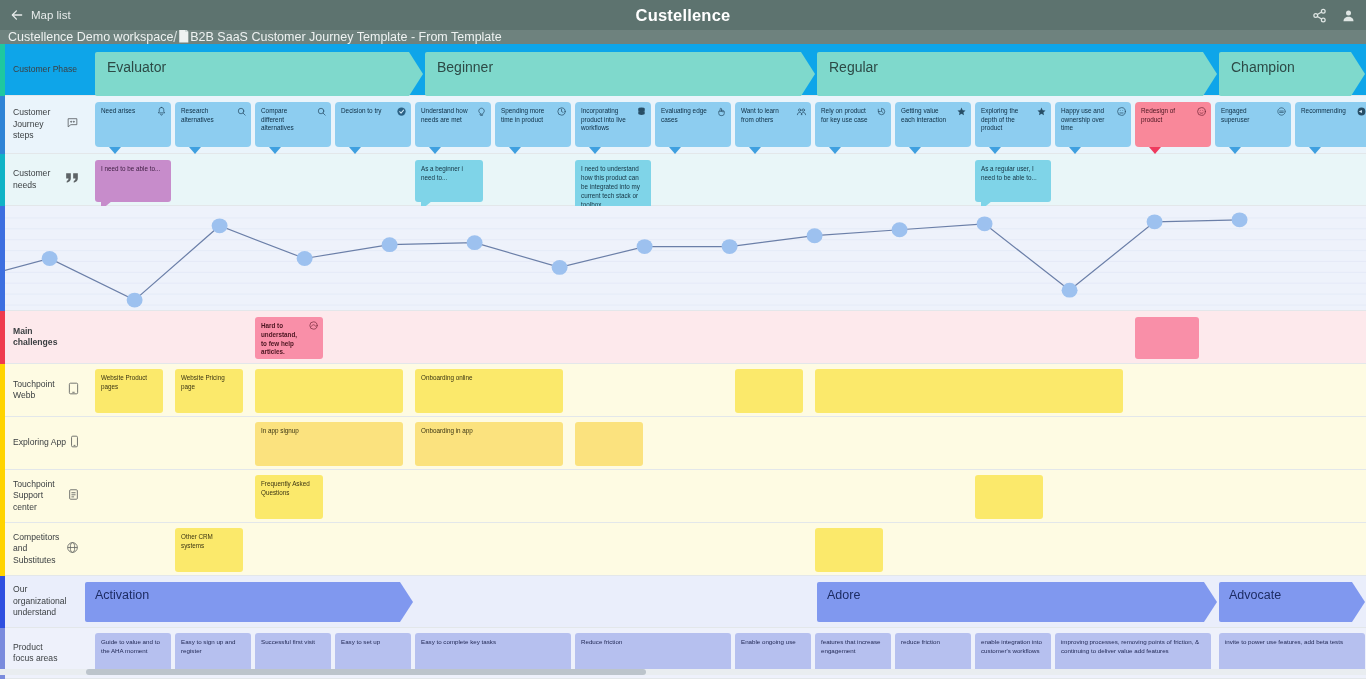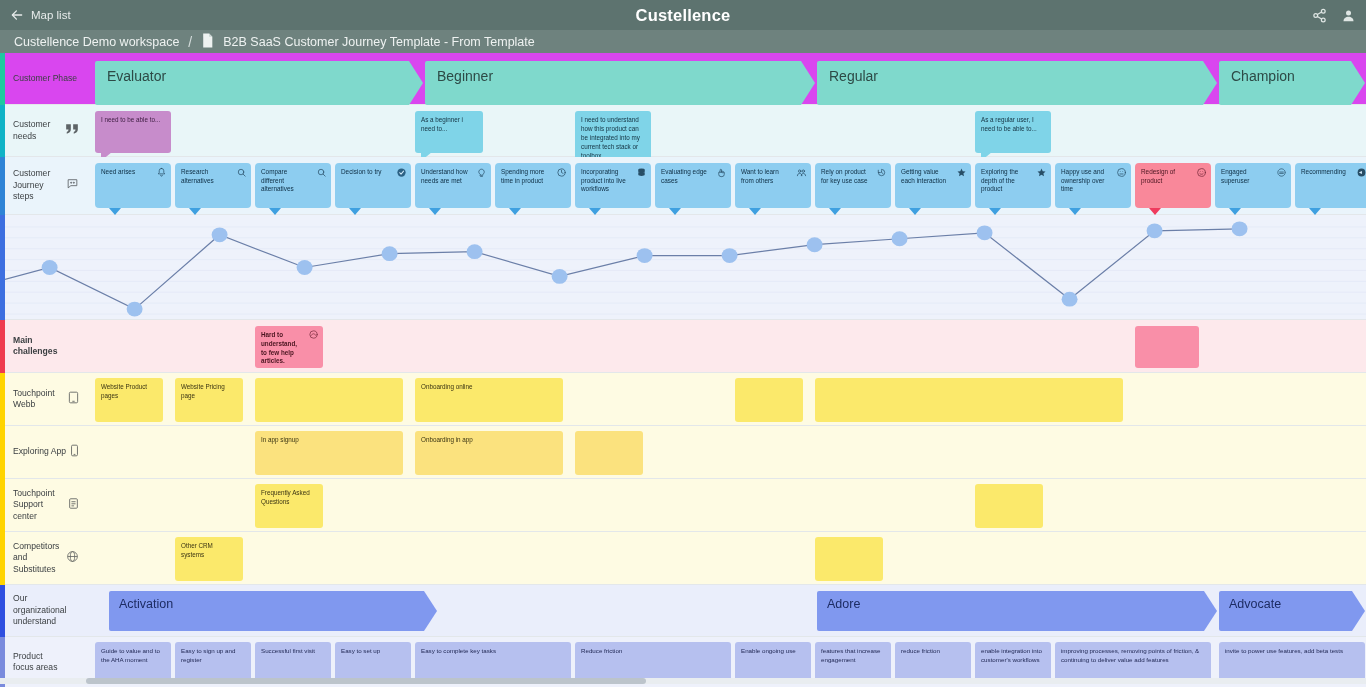--- a/index.html
+++ b/index.html
@@ -20,42 +20,42 @@
   .brand {
     position: absolute; left: 0; right: 0; text-align: center;
     color: #ffffff; font-size: 16.5px; font-weight: bold; letter-spacing: .2px;
     pointer-events: none;
   }
   .topright { margin-left: auto; display: flex; align-items: center; gap: 14px; padding-right: 10px; }
   .topright svg { display: block; }
 
   
   .crumbbar {
-    height: 23px; background: #6e827e; display: flex; align-items: center;
-    gap: 9px; padding-left: 14px; color: #eef2f1; font-size: 12.5px;
+    height: 14px; background: #6e827e; display: flex; align-items: center;
+    padding-left: 8px; color: #eef2f1; font-size: 12.5px;
   }
   .crumb-sep { color: #d4dddb; font-size: 14px; }
   .doc-icon { display:block; }
 
   
   .body { position: relative; width: 1366px; height: 631px; background: #fff; }
 
   .row { display: flex; position: relative; width: 100%; }
   .rail { width: 5px; flex: 0 0 5px; }
   .rowlabel {
     width: 80px; flex: 0 0 80px; position: relative;
     display: flex; align-items: center; padding: 0 6px 0 8px;
     font-size: 8.6px; color: #3c4043; line-height: 1.32;
   }
   .rowlabel .ltext { flex: 1; white-space: pre-line; }
   .rowlabel .licon { flex: 0 0 auto; opacity: .8; }
   .rowcontent { flex: 1; position: relative; }
 
   
-  .r-phase   .rail { background: #1fc8a0; } .r-phase   .rowlabel, .r-phase   .rowcontent { background: #d946ef; }
+  .r-phase   .rail { background: #1fc8a0; } .r-phase   .rowlabel, .r-phase   .rowcontent { background: #0ea5e9; }
   .r-steps   .rail { background: #2f84d6; } .r-steps   .rowlabel, .r-steps   .rowcontent { background: #eaf4fb; }
   .r-needs   .rail { background: #10b3c6; } .r-needs   .rowlabel, .r-needs   .rowcontent { background: #e9f6f8; }
   .r-emo     .rail { background: #3d6fe0; } .r-emo     .rowlabel, .r-emo     .rowcontent { background: #eef2fb; }
   .r-chal    .rail { background: #ef3b4e; } .r-chal    .rowlabel, .r-chal    .rowcontent { background: #fde9ec; }
   .r-tpweb   .rail { background: #ffd400; } .r-tpweb   .rowlabel, .r-tpweb   .rowcontent { background: #fefbe3; }
   .r-tpapp   .rail { background: #ffd400; } .r-tpapp   .rowlabel, .r-tpapp   .rowcontent { background: #fefbe3; }
   .r-tpsup   .rail { background: #ffd400; } .r-tpsup   .rowlabel, .r-tpsup   .rowcontent { background: #fefbe3; }
   .r-comp    .rail { background: #ffd400; } .r-comp    .rowlabel, .r-comp    .rowcontent { background: #fefbe3; }
   .r-obj     .rail { background: #2f4fe0; } .r-obj     .rowlabel, .r-obj     .rowcontent { background: #eaeefb; }
   .r-focus   .rail { background: #7a8bdd; } .r-focus   .rowlabel, .r-focus   .rowcontent { background: #eef1fb; }
@@ -201,39 +201,20 @@
           <div class="phase arrow" style="left:340px;width:390px;">
             <span>Beginner</span></div>
           <div class="phase arrow" style="left:732px;width:400px;">
             <span>Regular</span></div>
           <div class="phase arrow" style="left:1134px;width:146px;">
             <span>Champion</span></div>
         </div>
       </div>
     </div>
 
-    <div class="row r-needs" style="height:52px;">
-      <div class="rail"></div>
-      <div class="rowlabel">
-        <span class="ltext">Customer needs</span>
-        <span class="licon">
-          <svg width="14" height="12" viewBox="0 0 24 20" fill="#3c4043">
-            <path d="M2 2h8v9c0 4-3 6-7 7v-3c2-1 3-2 3-4H2z"></path>
-              <path d="M14 2h8v9c0 4-3 6-7 7v-3c2-1 3-2 3-4h-4z"></path>
-          </svg>
-        </span>
-      </div>
-      <div class="rowcontent" id="needsTrack">
-          <div class="bubble purple" style="left: 10px; width: 76px; height: 42px;"><span>I need to be able to...</span></div>
-          <div class="bubble" style="left: 330px; width: 68px; height: 42px;"><span>As a beginner i need to...</span></div>
-          <div class="bubble" style="left: 490px; width: 76px; height: 50px;"><span>I need to understand how this product can be integrated into my current tech stack or toolbox</span></div>
-          <div class="bubble" style="left: 890px; width: 76px; height: 42px;"><span>As a regular user, I need to be able to...</span></div>
-        </div>
-    </div>
-
     <div class="row r-steps" style="height:58px;">
       <div class="rail"></div>
       <div class="rowlabel">
         <span class="ltext">Customer
 Journey steps</span>
         <span class="licon">
           <svg width="13" height="13" viewBox="0 0 24 24" fill="none" stroke="#3c4043" stroke-width="1.6">
             <path d="M4 5h16v11H9l-5 4z"></path>
               <circle cx="9.5" cy="10.5" r="1" fill="#3c4043"></circle>
               <circle cx="14.5" cy="10.5" r="1" fill="#3c4043"></circle>
@@ -304,20 +285,39 @@
               </svg></span></div>
           <div class="stepcard" style="left: 1130px; width: 76px;"><span>Engaged superuser</span><span class="sicon"><svg width="11" height="11" viewBox="0 0 24 24" fill="none" stroke="#16384f" stroke-width="1.6" stroke-linecap="round" stroke-linejoin="round" style="color:#16384f">
                 <circle cx="12" cy="12" r="8" stroke-dasharray="2.4 1.8"></circle>
                 <line x1="8" y1="11" x2="16" y2="11"></line>
                 <line x1="8" y1="14" x2="16" y2="14"></line>
               </svg></span></div>
           <div class="stepcard" style="left: 1210px; width: 76px;"><span>Recommending</span><span class="sicon"><svg width="11" height="11" viewBox="0 0 24 24" fill="none" stroke="#16384f" stroke-width="1.6" stroke-linecap="round" stroke-linejoin="round" style="color:#16384f">
                 <circle cx="12" cy="12" r="8.5" fill="#16384f" stroke="none"></circle>
                 <path d="M7 11.5l6-3v7l-6-3z" fill="#dff0fb" stroke="none"></path>
               </svg></span></div>
+        </div>
+    </div>
+
+    <div class="row r-needs" style="height:52px;">
+      <div class="rail"></div>
+      <div class="rowlabel">
+        <span class="ltext">Customer needs</span>
+        <span class="licon">
+          <svg width="14" height="12" viewBox="0 0 24 20" fill="#3c4043">
+            <path d="M2 2h8v9c0 4-3 6-7 7v-3c2-1 3-2 3-4H2z"></path>
+              <path d="M14 2h8v9c0 4-3 6-7 7v-3c2-1 3-2 3-4h-4z"></path>
+          </svg>
+        </span>
+      </div>
+      <div class="rowcontent" id="needsTrack">
+          <div class="bubble purple" style="left: 10px; width: 76px; height: 42px;"><span>I need to be able to...</span></div>
+          <div class="bubble" style="left: 330px; width: 68px; height: 42px;"><span>As a beginner i need to...</span></div>
+          <div class="bubble" style="left: 490px; width: 76px; height: 50px;"><span>I need to understand how this product can be integrated into my current tech stack or toolbox</span></div>
+          <div class="bubble" style="left: 890px; width: 76px; height: 42px;"><span>As a regular user, I need to be able to...</span></div>
         </div>
     </div>
 
     <div class="row r-emo" style="height:105px;">
       <div class="rail"></div>
       <div class="rowcontent">
         <svg class="emo-svg" id="emoSvg" viewBox="0 0 1281 105" preserveAspectRatio="none">
             <line x1="0" y1="12" x2="1281" y2="12" stroke="#e3e9f6" stroke-width="0.8"></line>
             <line x1="0" y1="23" x2="1281" y2="23" stroke="#e3e9f6" stroke-width="0.8"></line>
             <line x1="0" y1="34" x2="1281" y2="34" stroke="#e3e9f6" stroke-width="0.8"></line>
@@ -474,21 +474,21 @@
     </div>
 
     <div class="row r-obj" style="height:52px;">
       <div class="rail"></div>
       <div class="rowlabel">
         <span class="ltext">Our
 organizational
 understand</span>
       </div>
       <div class="rowcontent" id="objTrack">
-          <div class="objchev arrow" style="left: 24px; width: 328px; top: 6px; height: 40px;"><span>Activation</span></div>
+          <div class="objchev arrow" style="left: 0; width: 328px; top: 6px; height: 40px;"><span>Activation</span></div>
           <div class="objchev arrow" style="left: 732px; width: 400px; top: 6px; height: 40px;"><span>Adore</span></div>
           <div class="objchev arrow" style="left: 1134px; width: 146px; top: 6px; height: 40px;"><span>Advocate</span></div>
         </div>
     </div>
 
     <div class="row r-focus" style="height:51px;">
       <div class="rail"></div>
       <div class="rowlabel">
         <span class="ltext">Product
 focus areas</span>

